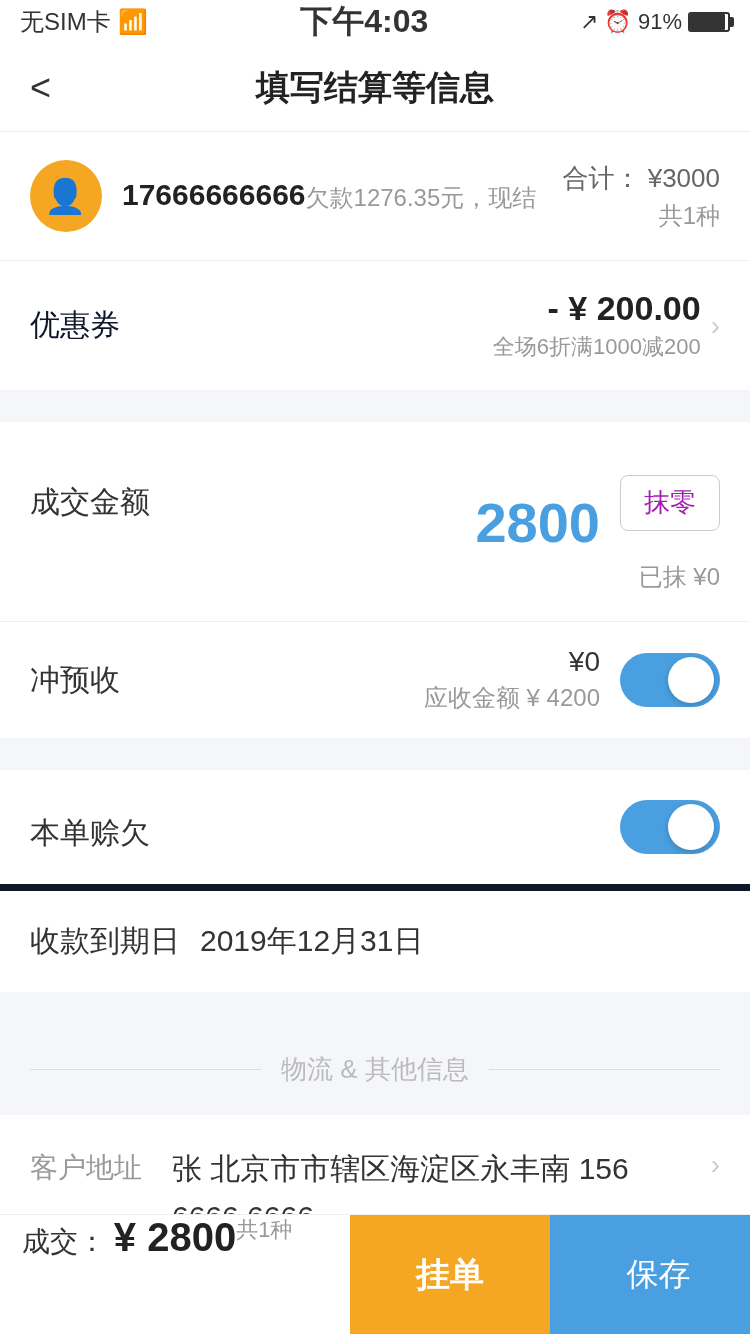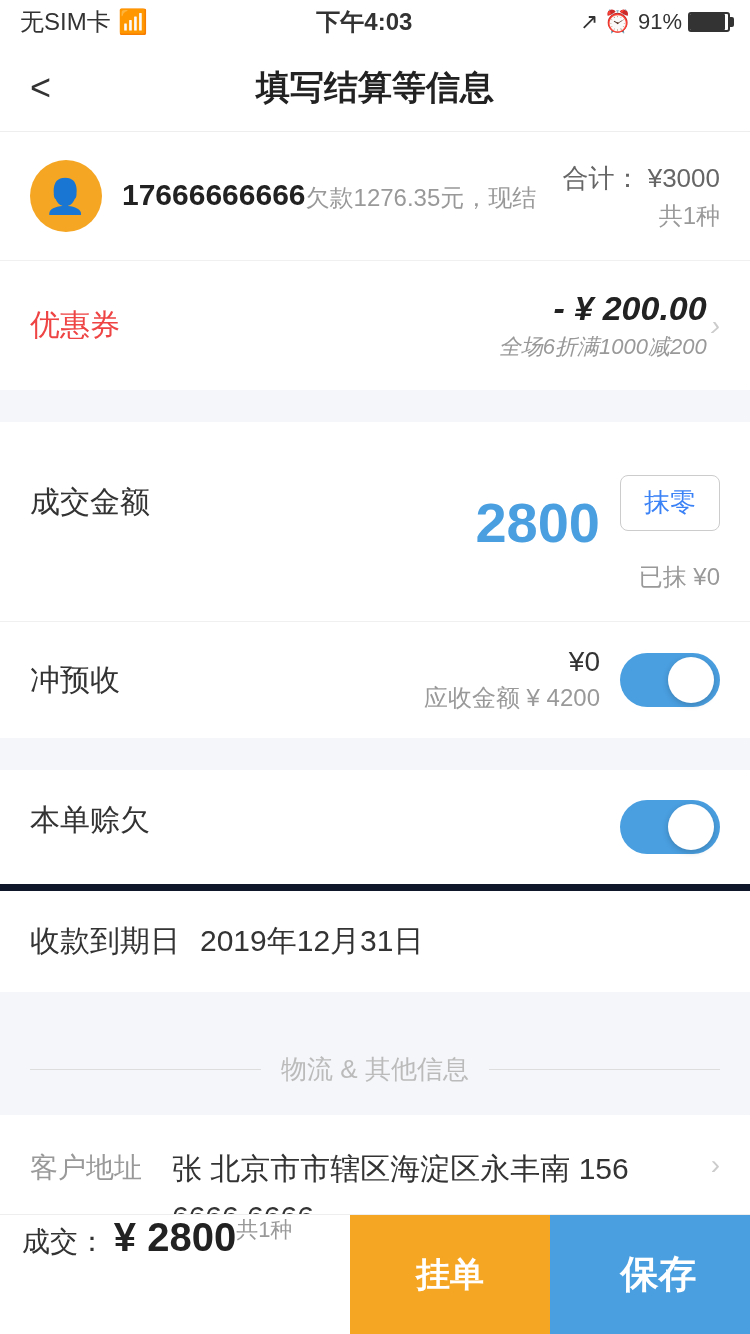--- a/index.html
+++ b/index.html
@@ -19,21 +19,21 @@
       background: #fff;
       height: 44px;
       display: flex;
       align-items: center;
       justify-content: space-between;
       padding: 0 20px;
       font-size: 24px;
       font-weight: 500;
     }
     .status-left { display: flex; align-items: center; gap: 8px; }
-    .status-center { font-size: 24px; font-weight: 600; }
+    .status-center { font-size: 32px; font-weight: 600; }
     .status-right { display: flex; align-items: center; gap: 6px; font-size: 22px; }
     .battery-icon {
       width: 42px; height: 20px; border: 2px solid #333; border-radius: 3px;
       position: relative; display: inline-block;
     }
     .battery-icon::after {
       content: ''; position: absolute; right: -6px; top: 50%; transform: translateY(-50%);
       width: 4px; height: 10px; background: #333; border-radius: 0 2px 2px 0;
     }
     .battery-fill {
@@ -95,22 +95,22 @@
     .total-count { font-size: 24px; color: #999; margin-top: 4px; }
 
     
     .coupon-row {
       padding: 28px 30px;
       display: flex;
       align-items: center;
       justify-content: space-between;
       border-top: 1px solid #f0f0f0;
     }
-    .coupon-label { font-size: 30px; color: #ef4444; }
-    .coupon-right { display: flex; align-items: center; gap: 4px; font-style: italic; }
+    .coupon-label { font-size: 30px; color: #0f172a; }
+    .coupon-right { display: flex; align-items: center; gap: 10px; }
     .coupon-value { font-size: 34px; font-weight: 600; color: #222; }
     .coupon-desc { font-size: 22px; color: #999; margin-top: 4px; text-align: center; }
     .coupon-right-wrap { text-align: right; }
     .chevron-icon { font-size: 28px; color: #ccc; }
 
     
     .separator {
       height: 16px;
       background: #f5f6fa;
     }
@@ -127,21 +127,21 @@
       gap: 26px;
     }
     .amount-label { font-size: 30px; color: #333; }
     .amount-right { display: flex; align-items: center; gap: 20px; }
     .amount-value { font-size: 56px; font-weight: 600; color: #4a9fe0; margin-top: 40px; }
     .round-btn {
       width: 100px; height: 56px;
       border: 1px solid #ccc;
       border-radius: 8px;
       display: flex; align-items: center; justify-content: center;
-      font-size: 26px; color: #3b82f6;
+      font-size: 26px; color: #a21caf;
       cursor: pointer;
       background: #fff;
     }
     .amount-sub { font-size: 24px; color: #999; text-align: right; margin-top: 6px; }
 
     
     .prepay-row {
       display: flex;
       align-items: center;
       justify-content: space-between;
@@ -168,21 +168,21 @@
       border-radius: 50%;
       background: #fff;
       position: absolute;
       top: 4px; right: 6px;
       box-shadow: 0 2px 6px rgba(0,0,0,0.2);
     }
 
     
     .debt-row {
       display: flex;
-      align-items: flex-start;
+      align-items: flex-end;
       justify-content: space-between;
       padding: 30px 30px;
       background: #fff;
     }
     .debt-label { font-size: 30px; color: #333; }
 
     
     .due-row {
       display: flex;
       align-items: center;
@@ -253,21 +253,21 @@
       width: 200px;
       background: #f5a623;
       display: flex; align-items: center; justify-content: center;
       font-size: 34px; font-weight: 600; color: #fff;
       cursor: pointer;
     }
     .btn-save {
       width: 200px;
       background: #4a9fe0;
       display: flex; align-items: center; justify-content: center;
-      font-size: 38px; font-weight: 700; color: #fff;
+      font-size: 32px; font-weight: 400; color: #fff;
       cursor: pointer;
       padding-left: 17px;
     }
   </style>
 </head>
 <body>
 
 <div class="status-bar">
   <div class="status-left">
     <span>无SIM卡</span>

